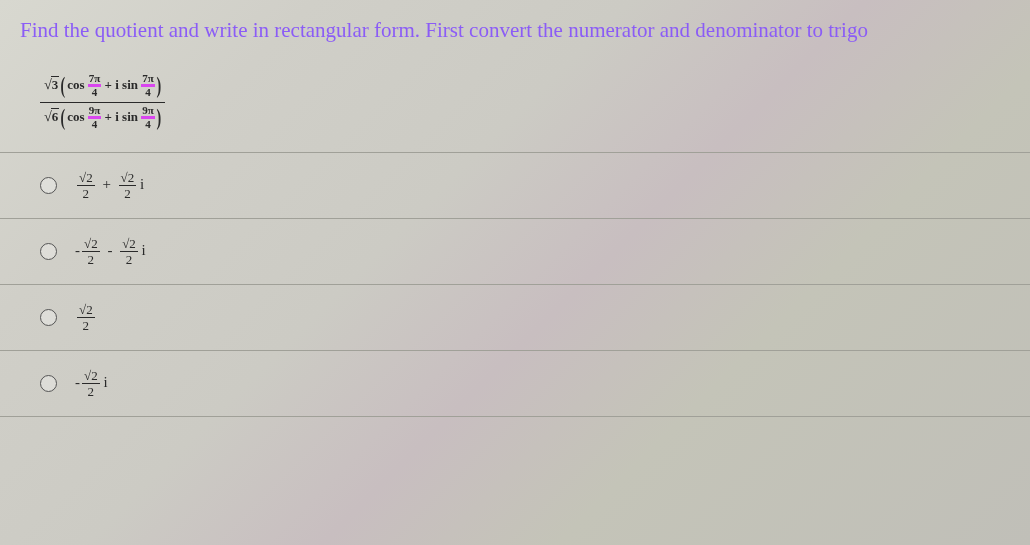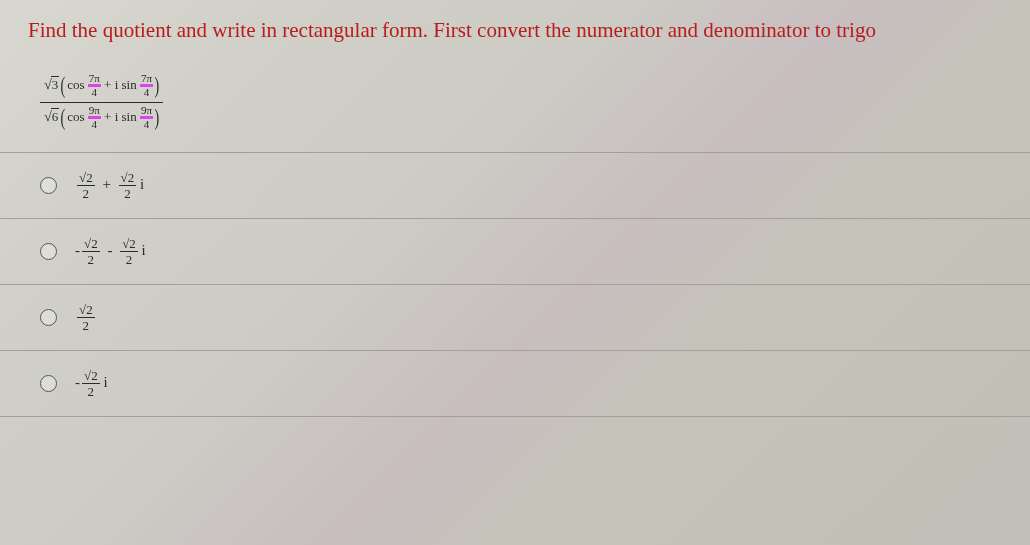--- a/index.html
+++ b/index.html
@@ -7,22 +7,22 @@
     width: 1030px;
     height: 545px;
     background: linear-gradient(135deg, #d8d8d0 0%, #d0cfc8 20%, #cccbc4 40%, #c8bec0 55%, #c4c4b8 70%, #c0bfb8 100%);
     font-family: Georgia, 'Times New Roman', serif;
     color: #2a2a2a;
     overflow: hidden;
     position: relative;
   }
   .question-text {
     font-size: 21px;
-    padding: 18px 0 0 28px;
-    color: #b91c1c;
+    padding: 18px 0 0 20px;
+    color: #8b5cf6;
     white-space: nowrap;
   }
   .expression {
     padding: 30px 0 20px 40px;
   }
   .fraction-main {
     display: inline-block;
     text-align: center;
     vertical-align: middle;
   }
@@ -33,20 +33,21 @@
   }
   .fraction-main .den {
     display:block;
     padding: 2px 2px 0 2px;
   }
   .trig-line {
     font-size: 13px;
     font-family: Georgia, serif;
     white-space: nowrap;
     padding: 2px 0;
+    font-weight: bold;
   }
   .sqrt {
     display:inline-block;
     position:relative;
     padding-left: 2px;
   }
   .sqrt::before {
     content: "√";
     font-size: 1.1em;
   }

